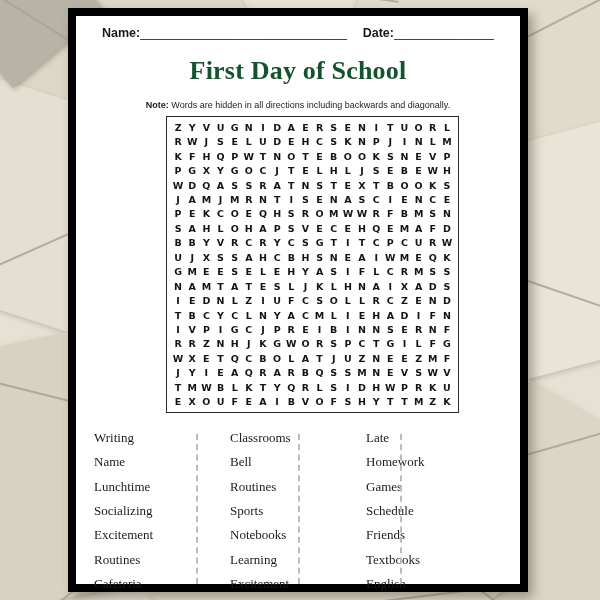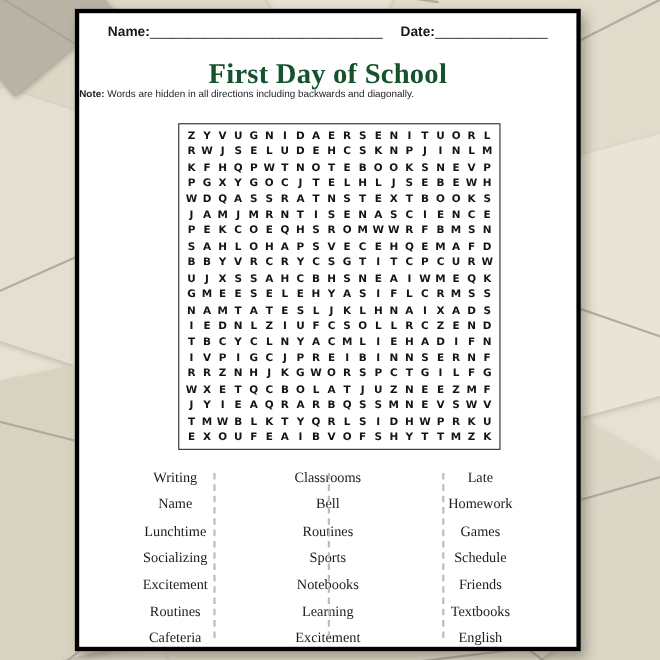--- a/index.html
+++ b/index.html
@@ -26,63 +26,63 @@
   .c4{width:400px;left:-50px;top:530px;transform:rotate(-38deg);}
   .c5{width:420px;right:-70px;top:70px;transform:rotate(-27deg);}
   .c6{width:380px;right:-60px;top:260px;transform:rotate(19deg);}
   .c7{width:440px;right:-90px;top:470px;transform:rotate(-16deg);}
   .c8{width:400px;right:-40px;top:560px;transform:rotate(36deg);}
   .c9{width:300px;left:100px;top:-20px;transform:rotate(8deg);}
   .c10{width:340px;left:140px;bottom:-10px;transform:rotate(-7deg);}
   
   .sheet{
     position:absolute;left:68px;top:8px;width:460px;height:584px;
-    box-sizing:border-box;border:4px solid #000000;background:#ffffff;
+    box-sizing:border-box;border:8px solid #000000;background:#ffffff;
     box-shadow:5px 6px 10px rgba(80,74,60,.45);
   }
   .header-line{
     position:absolute;top:10px;left:26px;right:26px;
     display:flex;align-items:baseline;
     font-size:12.5px;font-weight:700;color:#1a1a1a;
   }
   .blank{
     flex:0 1 auto;overflow:hidden;white-space:nowrap;
     font-weight:400;color:#1a1a1a;letter-spacing:0;
   }
   .blank.name{flex:1 1 auto;margin-right:16px;}
   .blank.date{width:128px;}
   .title{
     position:absolute;top:40px;left:0;right:0;margin:0;
     text-align:center;
     font-family:"Liberation Serif", serif;font-weight:700;
     font-size:26px;color:#14532d;letter-spacing:.2px;
   }
   .note{
-    position:absolute;top:68px;left:0;right:0;margin:0;
-    text-align:left;font-size:9px;color:#1c1c1c;
+    position:absolute;top:84px;left:0;right:0;margin:0;
+    text-align:center;font-size:9px;color:#1c1c1c;
   }
   .note b{font-weight:700;}
   .grid-box{
     position:absolute;left:90px;top:100px;width:293px;height:297px;
     box-sizing:border-box;border:1px solid #2b2b2b;background:#fff;
     display:grid;grid-template-columns:repeat(20,1fr);grid-auto-rows:1fr;
     padding:3px 4px;
   }
   .cell{
     display:flex;align-items:center;justify-content:center;
     font-family:"DejaVu Sans", sans-serif;font-weight:700;
     font-size:9.5px;color:#141414;
   }
   .word-list{
     position:absolute;left:18px;right:18px;top:414px;height:162px;
     display:flex;
   }
   .wl-col{
     flex:1;display:flex;flex-direction:column;justify-content:space-between;
-    align-items:center;
+    align-items:flex-start;
   }
   .wl-item{
     font-family:"Liberation Serif", serif;font-size:13px;line-height:16px;
     color:#1b1b1b;text-align:center;white-space:nowrap;
   }
   .separator{
     position:absolute;top:4px;bottom:8px;width:0;
     border-left:2px dashed #bcbcbc;
   }
   .s1{left:25%;} .s2{left:50%;} .s3{left:75%;}

